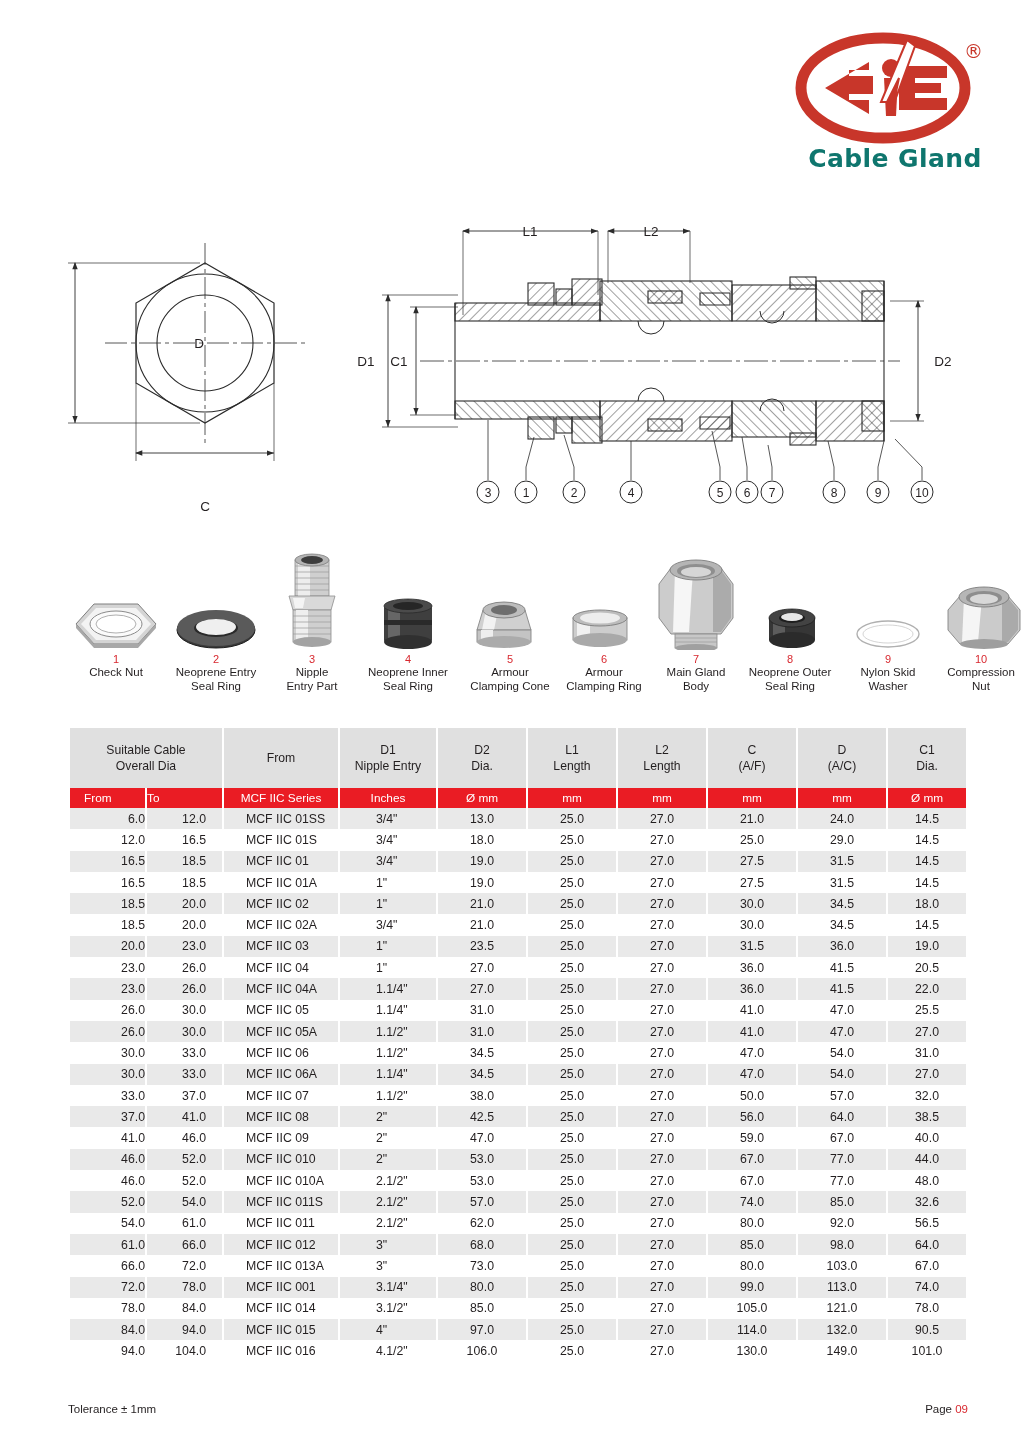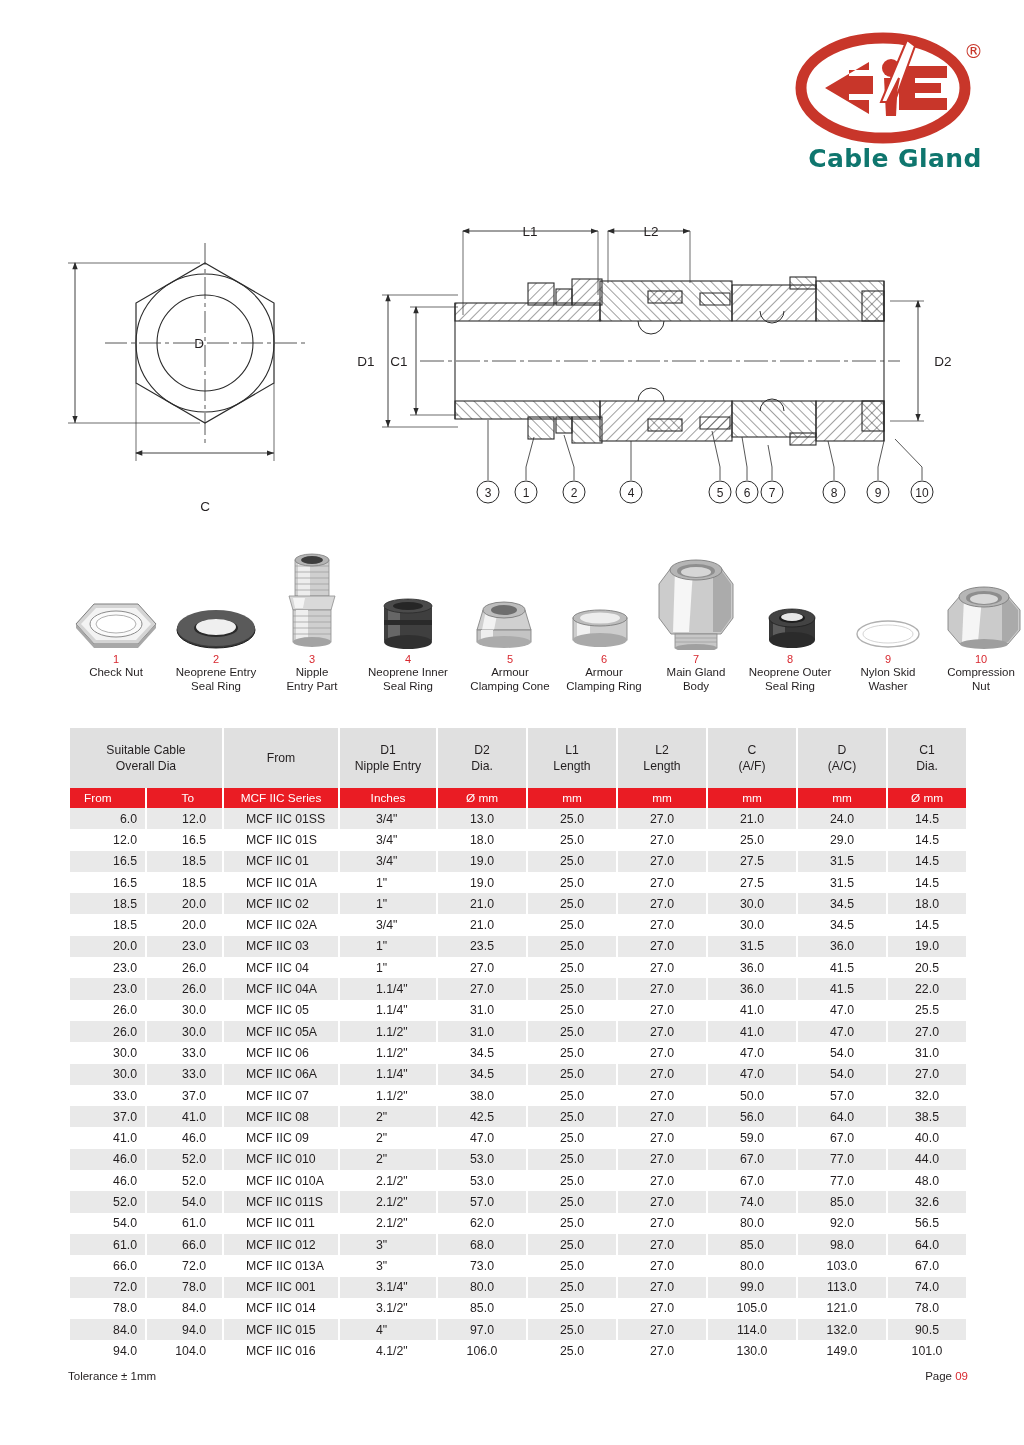--- a/index.html
+++ b/index.html
@@ -68,30 +68,30 @@
     background: #ea1c24; color: #ffffff;
     font-size: 11.8px; font-weight: normal;
     height: 20px; vertical-align: middle; text-align: center;
   }
   tbody td {
     font-size: 12.3px; height: 21.3px; text-align: center;
     vertical-align: middle; color: #231f20;
   }
   tbody tr.odd td { background: #e9e9e9; }
   tbody tr.even td { background: #ffffff; }
-  td.num-from { text-align: right; padding-right: 8px; }
+  td.num-from { text-align: right; padding-right: 0; }
   td.num-to   { text-align: right; padding-right: 16px; }
   td.code     { text-align: left;  padding-left: 22px; }
   td.inch     { text-align: left;  padding-left: 36px; }
   th.sub-from { text-align: left; padding-left: 14px; }
-  th.sub-to   { text-align: right; padding-right: 28px; }
+  th.sub-to   { text-align: left; padding-right: 28px; }
 
   
   #footer {
-    position: absolute; left: 68px; top: 1370px; width: 900px;
+    position: absolute; left: 68px; top: 1403px; width: 900px;
     display: flex; justify-content: space-between; align-items: baseline;
     font-size: 11.5px; color: #231f20;
   }
   #page-num { color: #d8282f; }
   .nowrap { white-space: nowrap; }
 </style>
 </head>
 <body>
 
 <div id="header">

